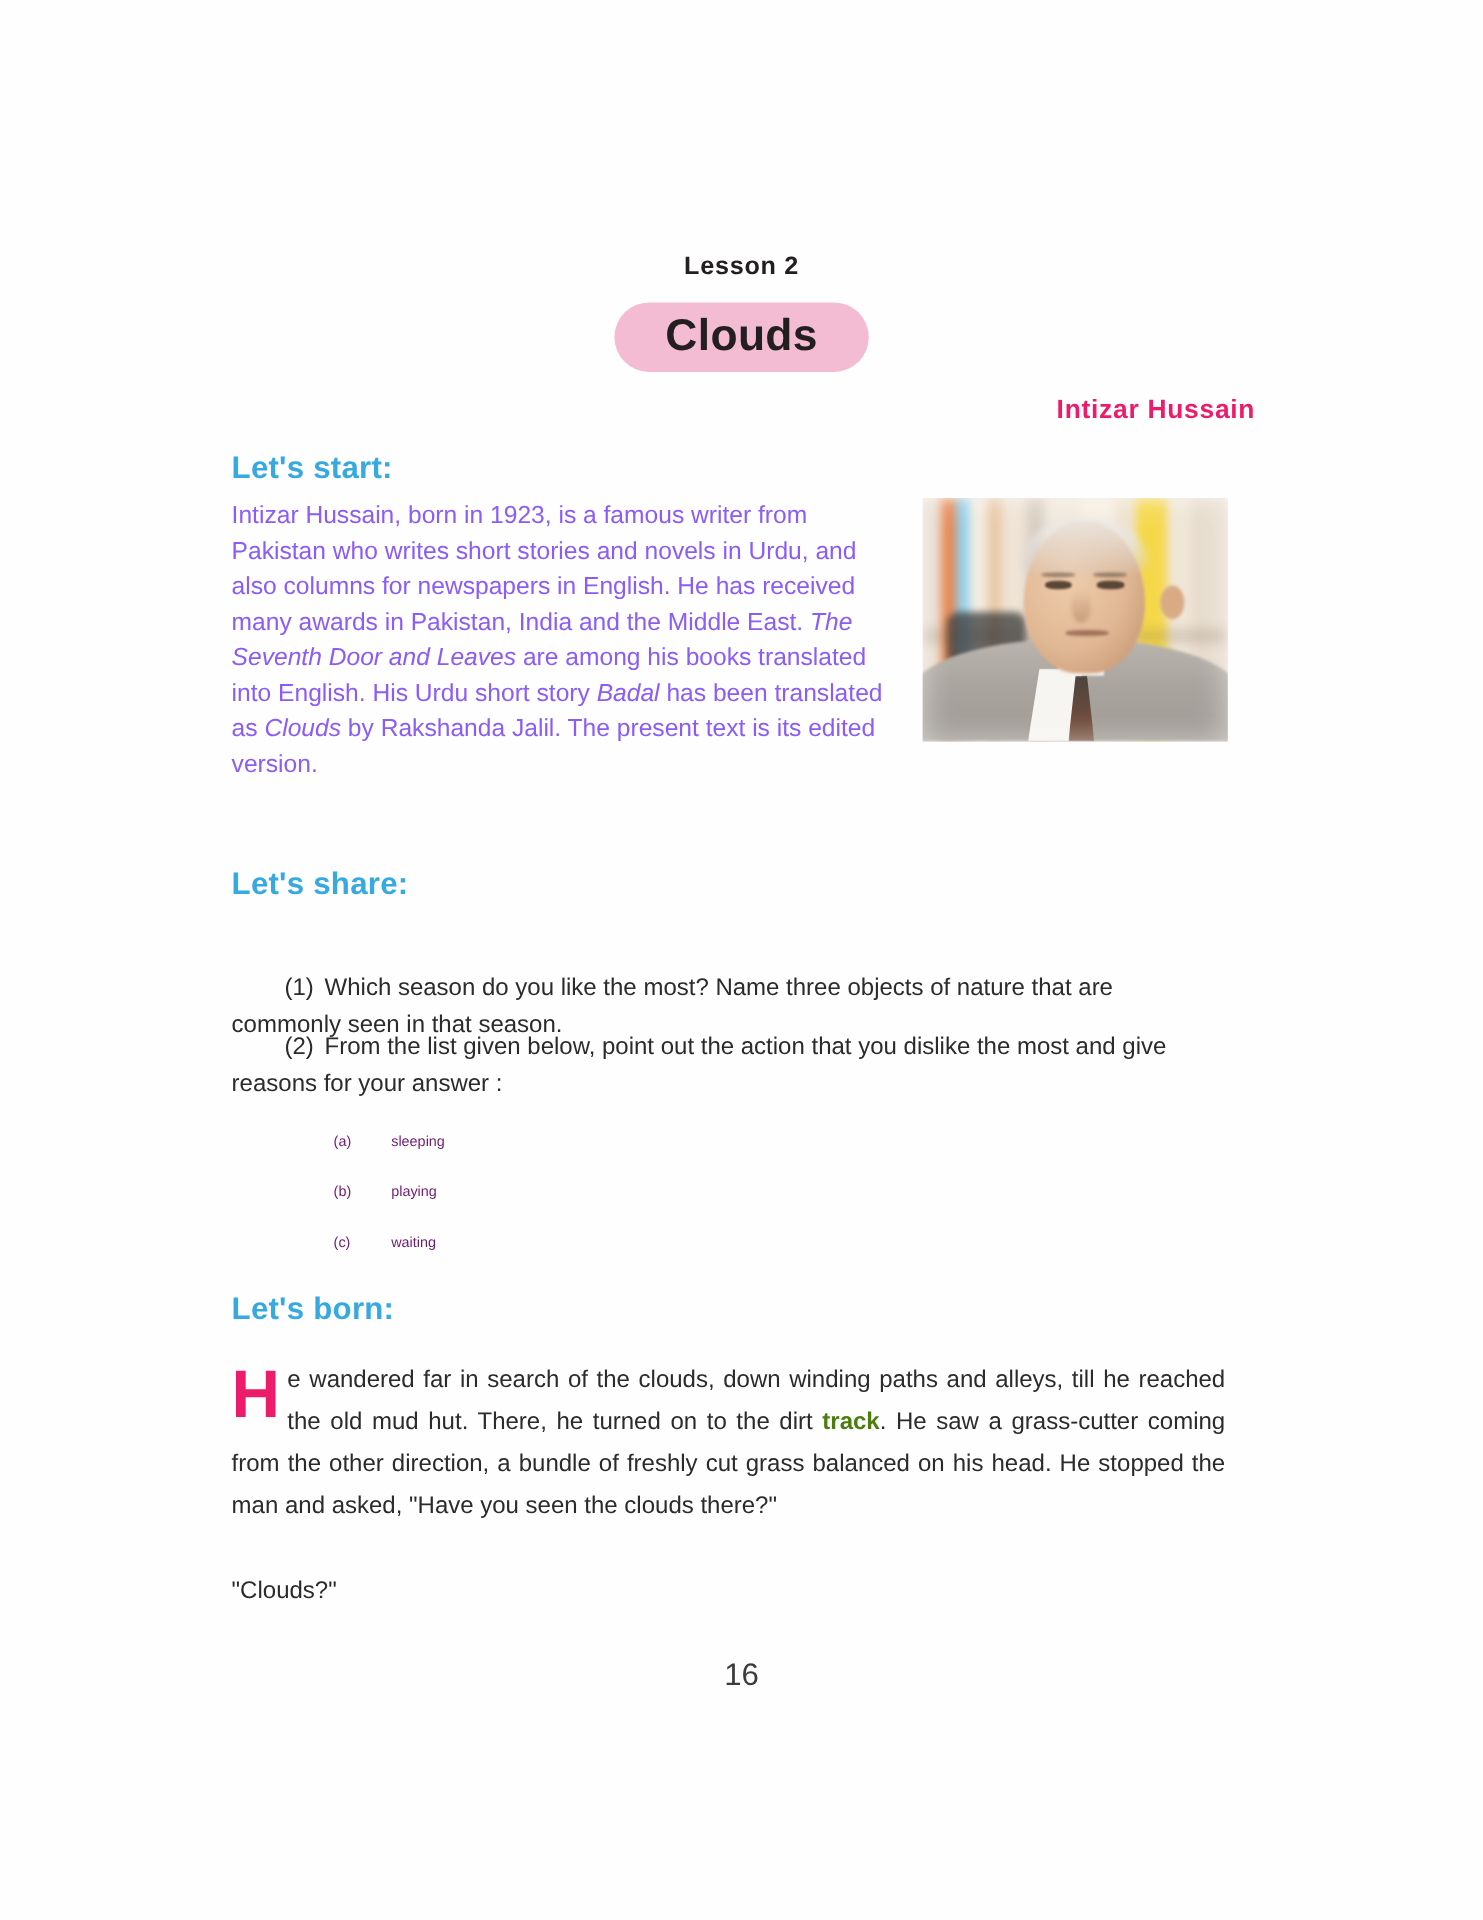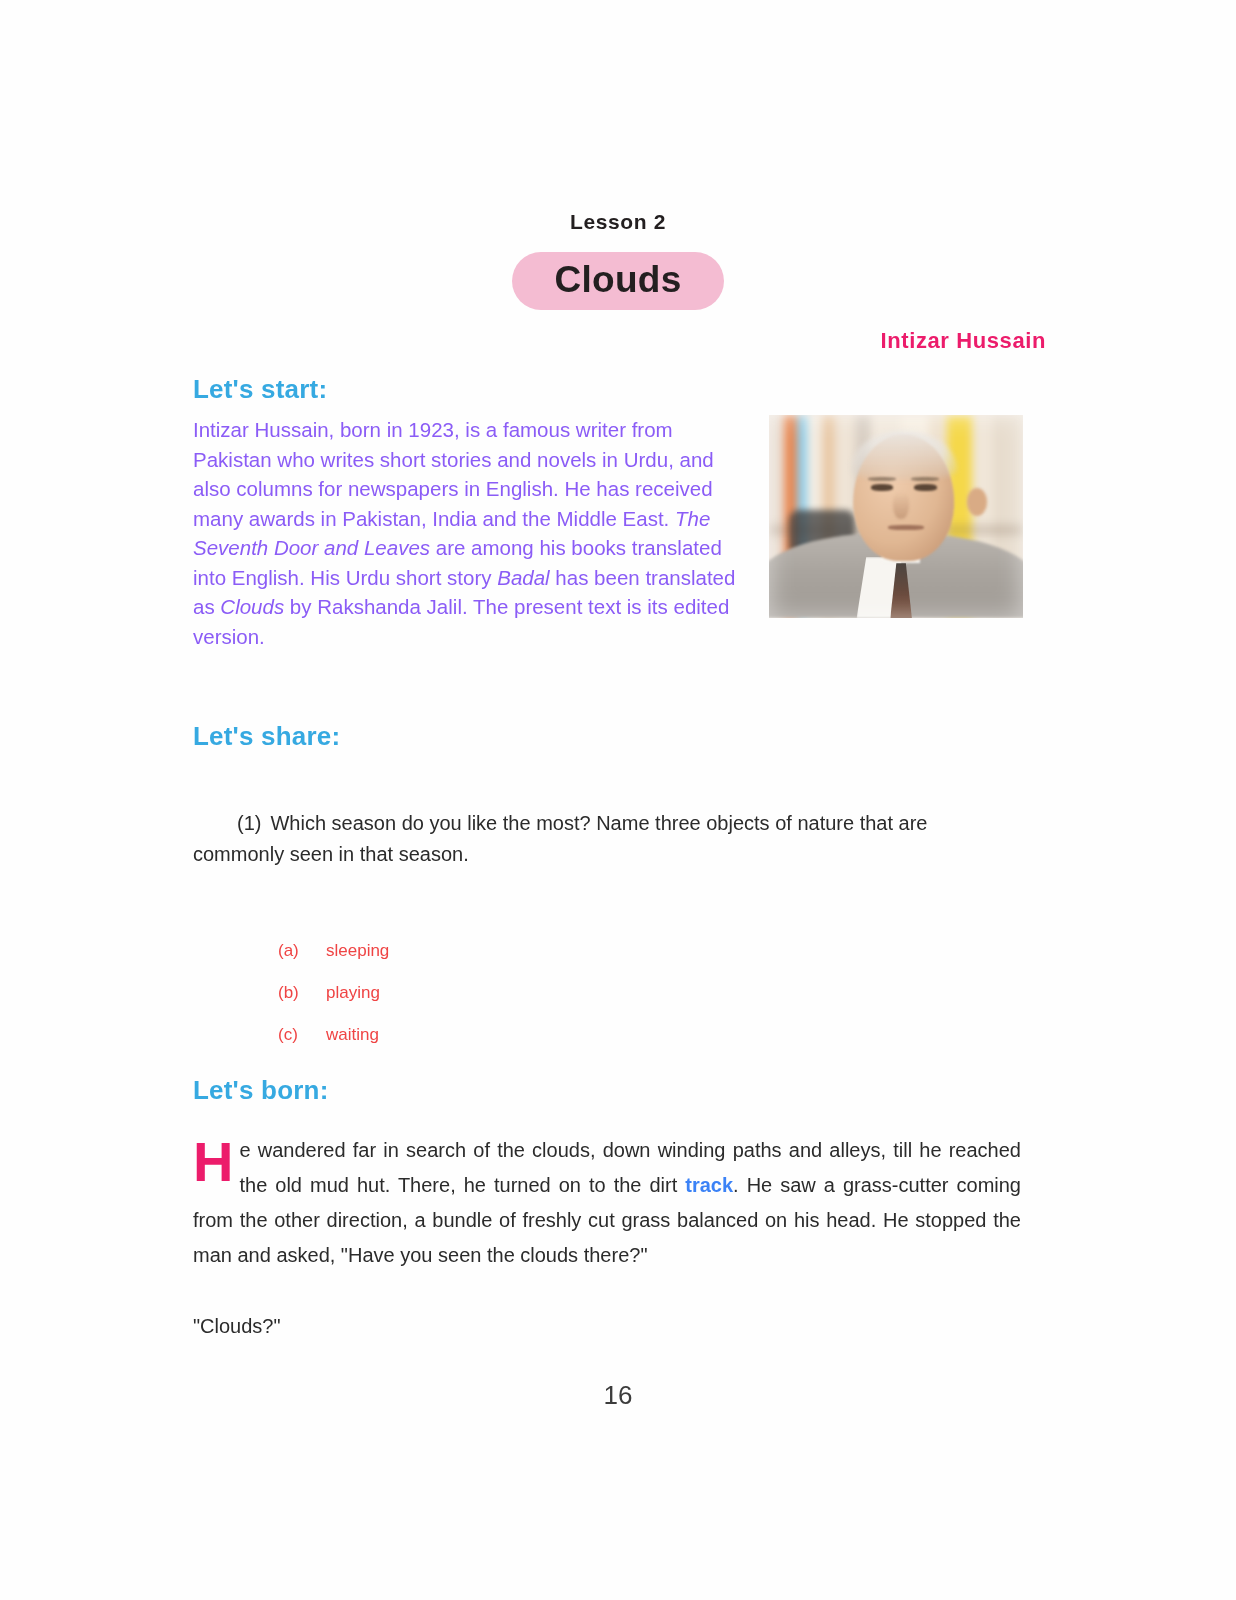--- a/index.html
+++ b/index.html
@@ -267,23 +267,23 @@
   }
   .q1 { top: 808px; }
   .q2 { top: 857px; }
   .qblock .qnum { margin-right: 9px; }
   .qblock .indent { display: inline-block; width: 44px; }
 
   .options {
     position: absolute;
     left: 278px;
     top: 930px;
-    font-size: 17px;
+    font-size: 12px;
     line-height: 42px;
-    color: #ef4444;
+    color: #701a75;
   }
   .options .row { white-space: nowrap; }
   .options .lbl { display: inline-block; width: 48px; }
 
   
   .passage {
     position: absolute;
     left: 193px;
     top: 1133px;
     width: 828px;
@@ -293,21 +293,21 @@
     text-align: justify;
   }
   .passage .dropcap {
     float: left;
     font-size: 56px;
     line-height: 52px;
     font-weight: bold;
     color: #ec1c6b;
     margin: 3px 6px 0 0;
   }
-  .hl { color: #3b82f6; font-weight: bold; }
+  .hl { color: #4d7c0f; font-weight: bold; }
 
   .passage-2 {
     position: absolute;
     left: 193px;
     top: 1309px;
     width: 828px;
     font-size: 20px;
     line-height: 35px;
     color: #2b2b2b;
   }
@@ -358,20 +358,23 @@
     </span>
     <span>Intizar Hussain, born in 1923, is a famous writer from Pakistan who writes short stories and novels in Urdu, and also columns for newspapers in English. He has received many awards in Pakistan, India and the Middle East. </span><em>The Seventh Door and Leaves</em><span> are among his books translated into English.  His Urdu short story </span><em>Badal</em><span> has been translated as </span><em>Clouds</em><span> by Rakshanda Jalil. The present text is its edited version.</span>
   </div>
 
   <div class="section-head head-share">Let's share:</div>
 
   <div class="qblock q1">
     <span class="indent"></span><span class="qnum">(1)</span><span>Which season do you like the most? Name three objects of nature that are commonly seen in that season.</span>
   </div>
 
+  <div class="qblock q2">
+    <span class="indent"></span><span class="qnum">(2)</span><span>From the list given below, point out the action that you dislike the most and give reasons for your answer :</span>
+  </div>
 
   <div class="options">
     <div class="row">
       <span class="lbl">(a)</span><span>sleeping</span>
     </div>
     <div class="row">
       <span class="lbl">(b)</span><span>playing</span>
     </div>
     <div class="row">
       <span class="lbl">(c)</span><span>waiting</span>

